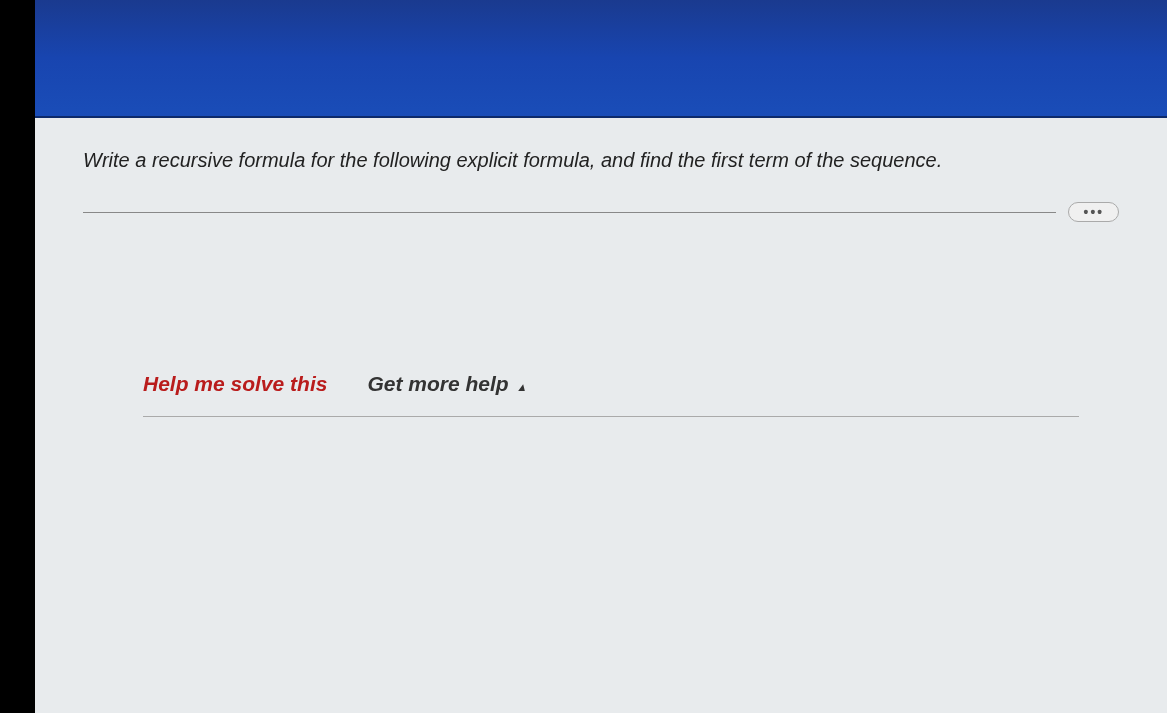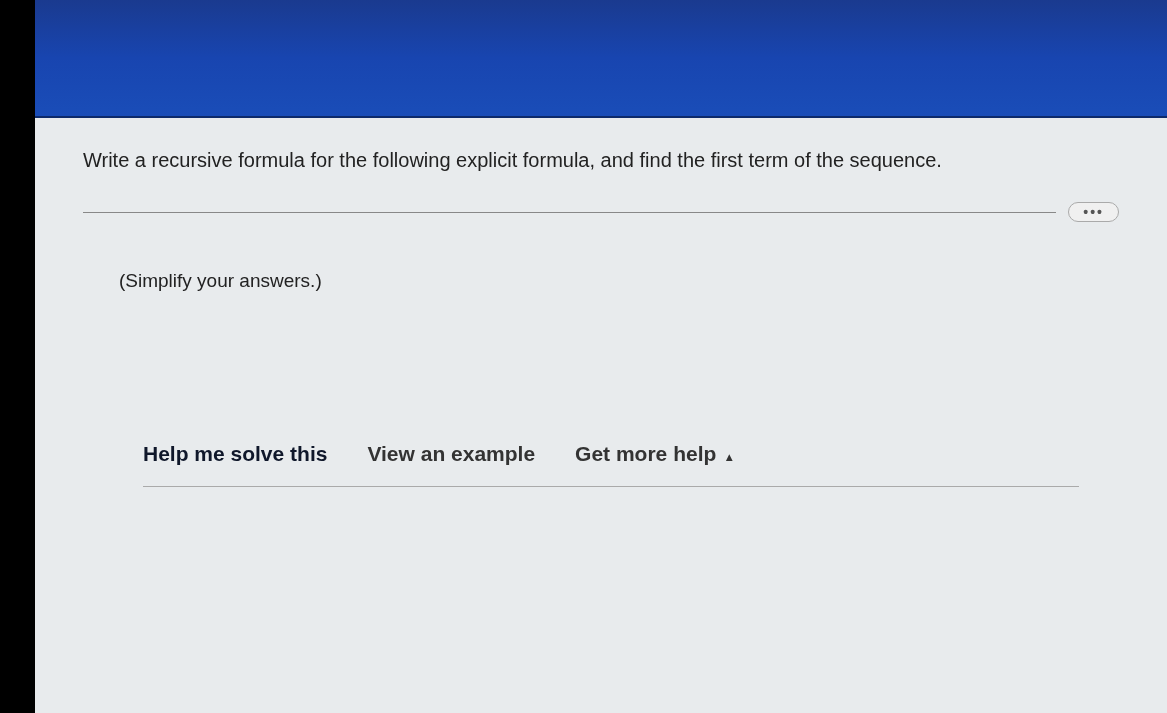--- a/index.html
+++ b/index.html
@@ -1,18 +1,19 @@
 <!DOCTYPE html>
 <html><head>
   <meta charset="utf-8">
   <style>
     * {
       margin: 0;
       padding: 0;
       box-sizing: border-box;
+      font-style: italic;
     }
     body {
       font-family: Arial, Helvetica, sans-serif;
       background: #d8dde0;
       width: 1167px;
       height: 713px;
       overflow: hidden;
       position: relative;
     }
     .outer-frame {
@@ -111,21 +112,21 @@
     .help-row {
       display: flex;
       gap: 40px;
       margin-top: 150px;
       margin-left: 60px;
       align-items: center;
     }
     .help-link {
       font-size: 21px;
       font-weight: bold;
-      color: #0f172a;
+      color: #b91c1c;
       cursor: pointer;
     }
     .help-link.normal {
       font-weight: 600;
       color: #333;
     }
     .caret-up {
       font-size: 12px;
       margin-left: 4px;
     }
@@ -145,26 +146,24 @@
 
       <div class="prompt-text">Write a recursive formula for the following explicit formula, and find the first term of the sequence.</div>
 
 
       <div class="divider-row">
         <hr class="divider">
         <button class="more-pill">•••</button>
       </div>
 
       <div class="answer-block">
-        <div class="hint-text">(Simplify your answers.)</div>
       </div>
 
       <div class="help-row">
         <span class="help-link">Help me solve this</span>
-        <span class="help-link normal">View an example</span>
         <span class="help-link normal">
           <span>Get more help</span>
           <span class="caret-up">▴</span>
         </span>
       </div>
 
       <hr class="bottom-divider">
 
     </div>
   </div>

